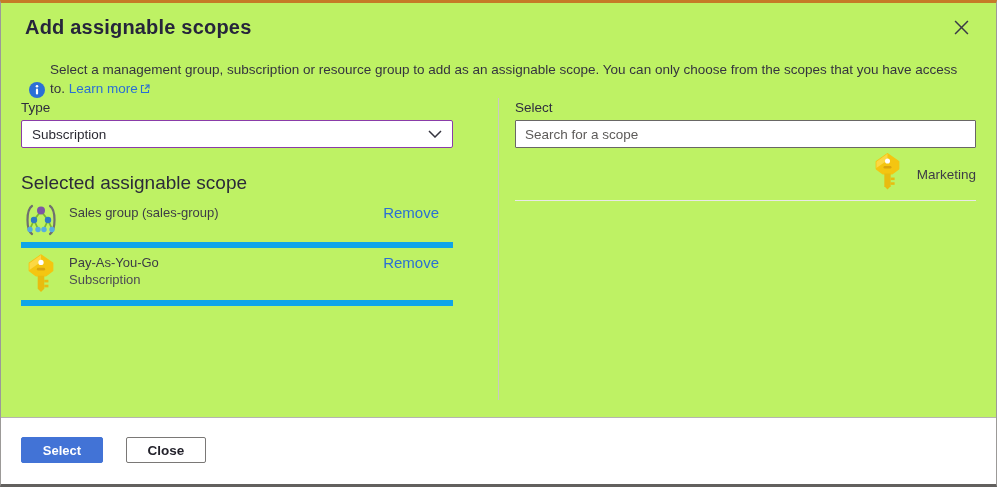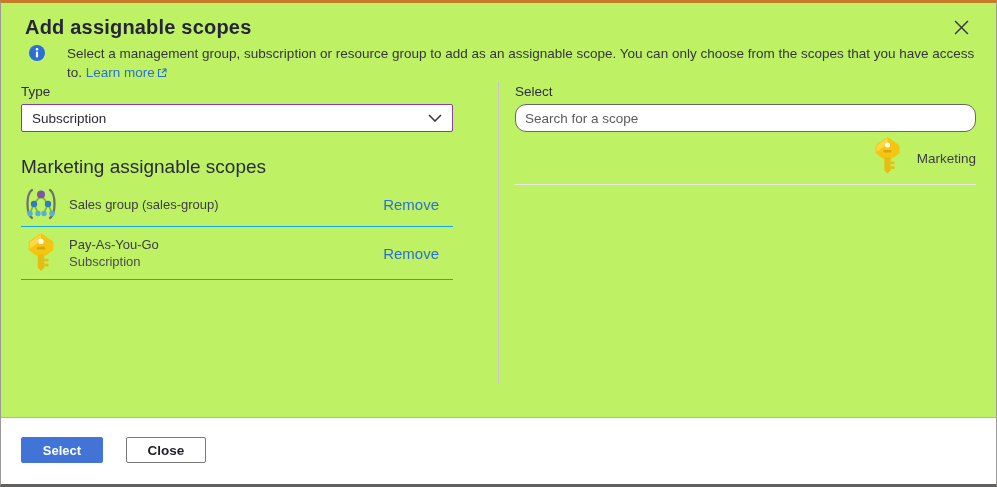--- a/index.html
+++ b/index.html
@@ -5,35 +5,35 @@
   html,body{margin:0;padding:0;background:#fff;}
   body{font-family:"Liberation Sans","DejaVu Sans",sans-serif;-webkit-font-smoothing:antialiased;}
   .dialog{
     position:relative;width:997px;height:487px;box-sizing:border-box;background:#bef264;
     border-top:3px solid #C57B27;border-left:1px solid #9c9a98;border-right:1px solid #9c9a98;
     border-bottom:3px solid #62605e;overflow:hidden;
   }
   .header{padding:13px 24px 0;}
   .title{font-size:20px;font-weight:700;color:#26253b;letter-spacing:.2px;}
   .close-btn{position:absolute;top:17px;right:26px;width:18px;height:18px;background:none;border:none;padding:0;cursor:pointer;}
-  .info{display:flex;gap:22px;margin:5px 20px 0 28px;font-size:13.5px;line-height:19px;color:#35343f;}
+  .info{display:flex;gap:5px;margin:21px 20px 0 28px;font-size:13.5px;line-height:19px;color:#35343f;align-items:flex-end;}
   .info-icon{flex:0 0 16px;margin-top:1px;}
   .info a{color:#2a6fd4;text-decoration:none;cursor:pointer;white-space:nowrap;}
   .extlink{margin-left:2px;vertical-align:-1px;}
   .main{display:flex;height:302px;}
   .col-left{width:497px;box-sizing:border-box;padding:0 45px 0 20px;}
   .col-right{flex:1;box-sizing:border-box;border-left:1px solid #c9c7c5;padding:0 20px 0 16px;}
   .field-label{font-size:13.5px;color:#2f2e3e;margin:2px 0 5px;}
   .dropdown{height:26px;border:1px solid #8A3CA8;border-radius:2px;display:flex;align-items:center;
     justify-content:space-between;padding:0 10px;font-size:13.5px;color:#2b2a33;cursor:pointer;background:#fff;}
-  .search-input{width:100%;box-sizing:border-box;height:28px;border:1px solid #696765;border-radius:11px;
+  .search-input{width:100%;box-sizing:border-box;height:28px;border:1px solid #696765;border-radius:1px;
     padding:6px 9px;font-size:13.5px;color:#2b2a33;outline:none;font-family:inherit;}
   .search-input::placeholder{color:#5d5b59;opacity:1;}
   .section-heading{font-size:19px;font-weight:400;color:#2b2a39;margin:24px 0 4px;}
-  .scope-row{display:flex;align-items:center;padding:6px 2px;border-bottom:1px solid #0ea5e9;}
+  .scope-row{display:flex;align-items:flex-start;padding:6px 2px;border-bottom:6px solid #0ea5e9;}
   .scope-icon{flex:0 0 36px;display:flex;justify-content:center;margin-right:10px;}
   .scope-texts{display:flex;flex-direction:column;font-size:13px;line-height:17px;color:#3d3c46;}
   .scope-sub{color:#4c4b54;}
   .remove-link{margin-left:auto;margin-right:12px;color:#2a6fd4;font-size:15px;text-decoration:none;cursor:pointer;}
   .result-row{display:flex;align-items:center;padding:5px 0 5px 22px;border-bottom:1px solid #e9e8e7;cursor:pointer;justify-content:flex-end;}
   .result-name{font-size:13.5px;color:#3d3c46;margin-left:16px;}
   .footer{position:absolute;left:0;right:0;bottom:0;border-top:1px solid #b6b4b2;background:#fff;
     padding:19px 20px 21px;display:flex;gap:23px;}
   .btn{height:26px;border-radius:2px;font-size:13px;cursor:pointer;font-family:inherit;font-weight:bold;}
   .btn-primary{width:82px;background:#4273D6;border:1px solid #4273D6;color:#fff;font-weight:700;}
@@ -119,21 +119,21 @@
 
     <div class="col-left">
       <div class="field-label">Type</div>
       <div class="dropdown">
         <span>Subscription</span>
         <svg width="14" height="8">
             <use href="#sym-chevron"></use>
           </svg>
       </div>
 
-      <div class="section-heading">Marketing assignable scopes</div>
+      <div class="section-heading">Selected assignable scope</div>
 
       <div class="scope-row">
         <span class="scope-icon">
           <svg width="36" height="32">
               <use href="#sym-mgmt"></use>
             </svg>
         </span>
         <span class="scope-texts">
           <span>Sales group (sales-group)</span>
         </span>

